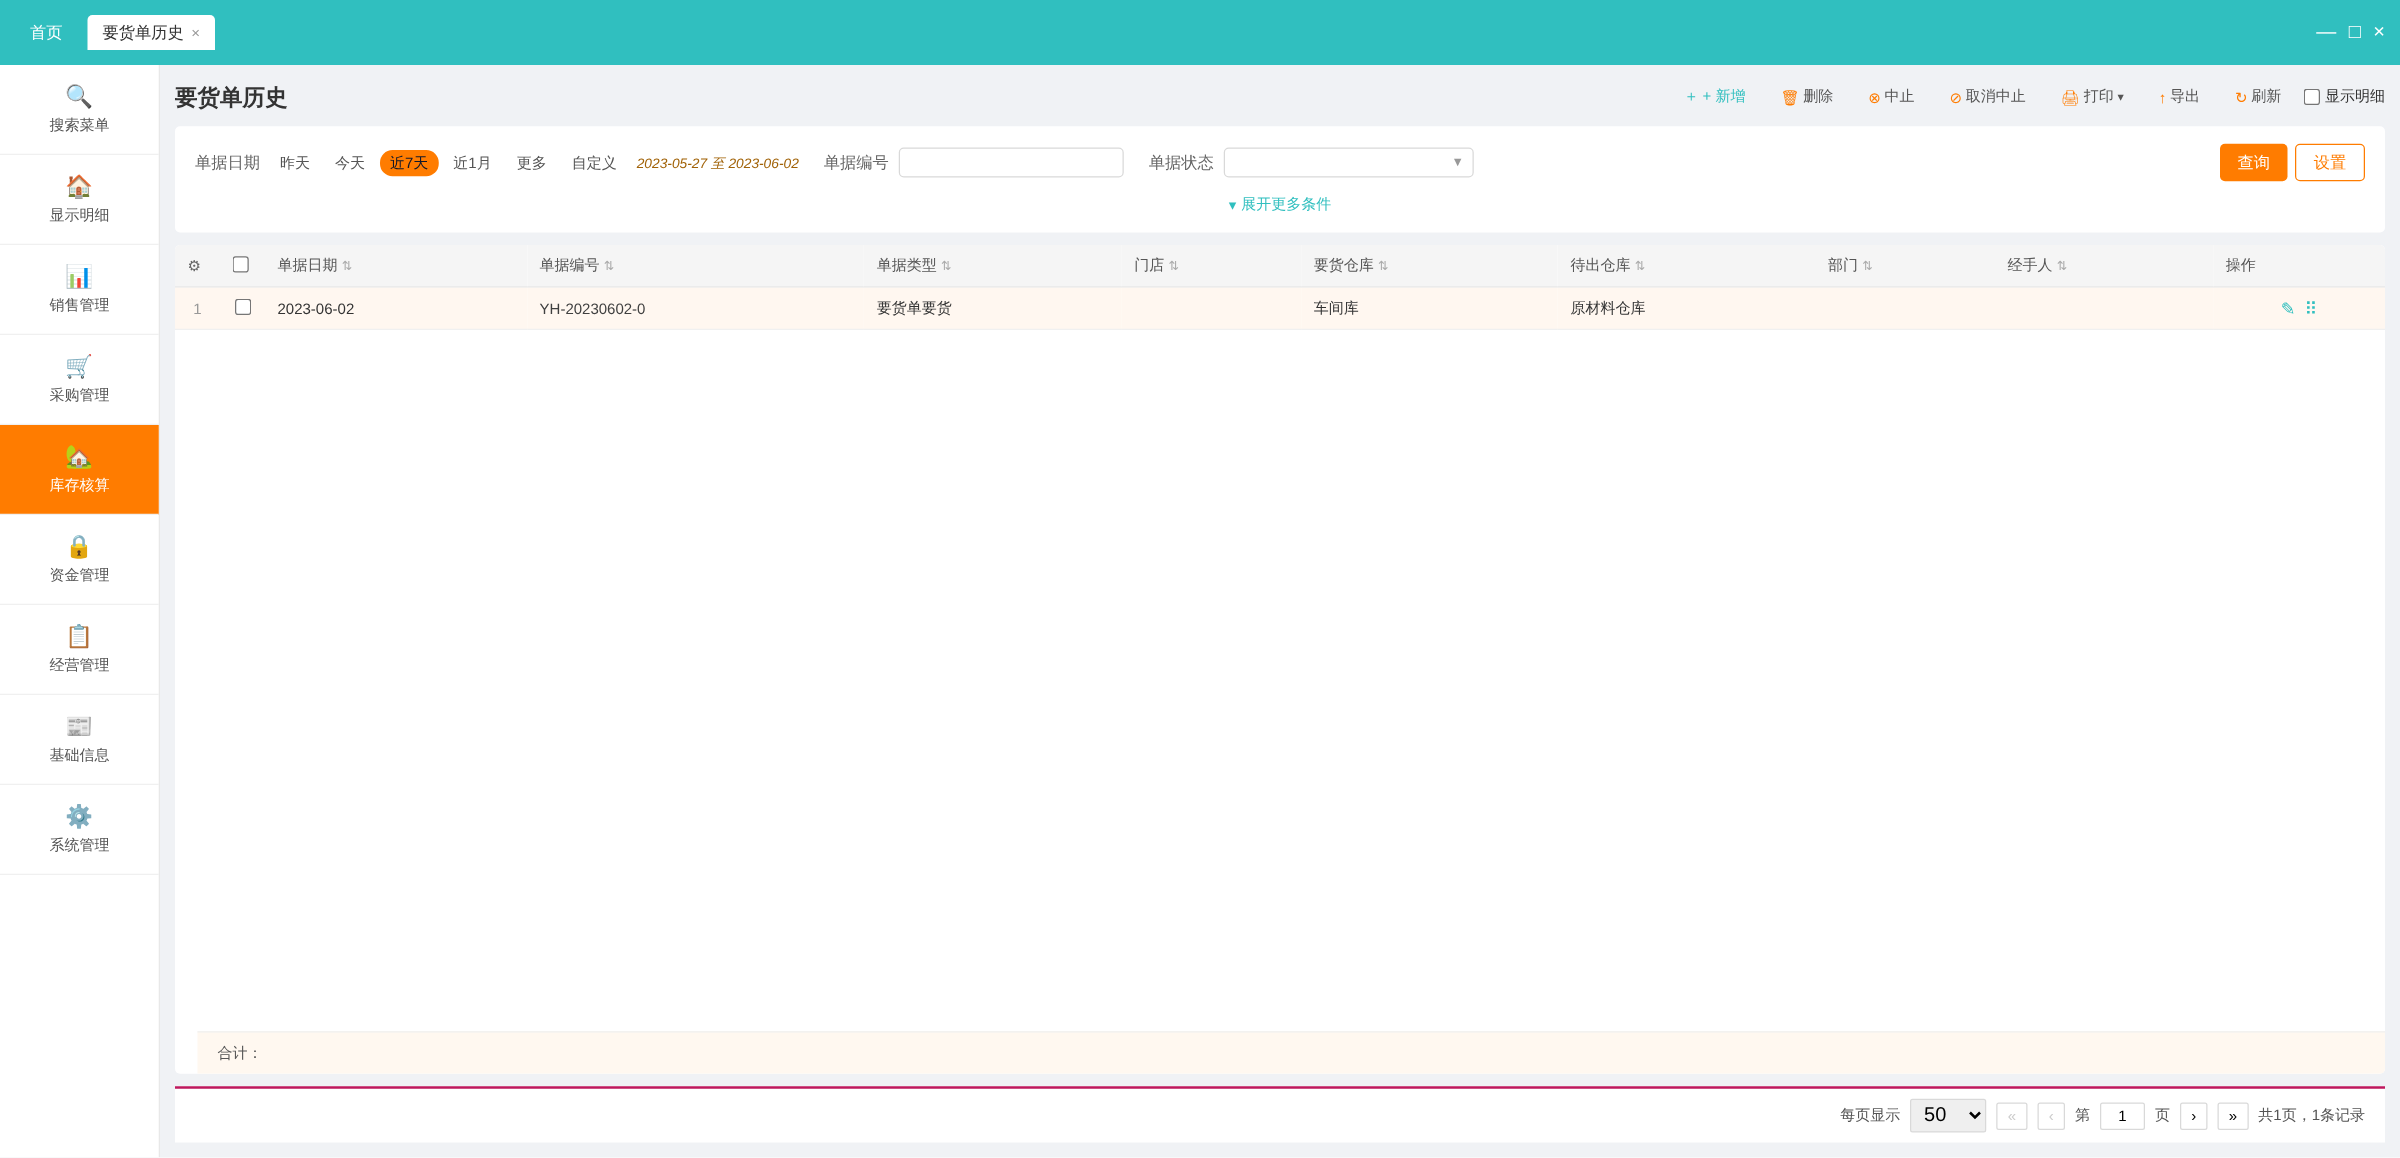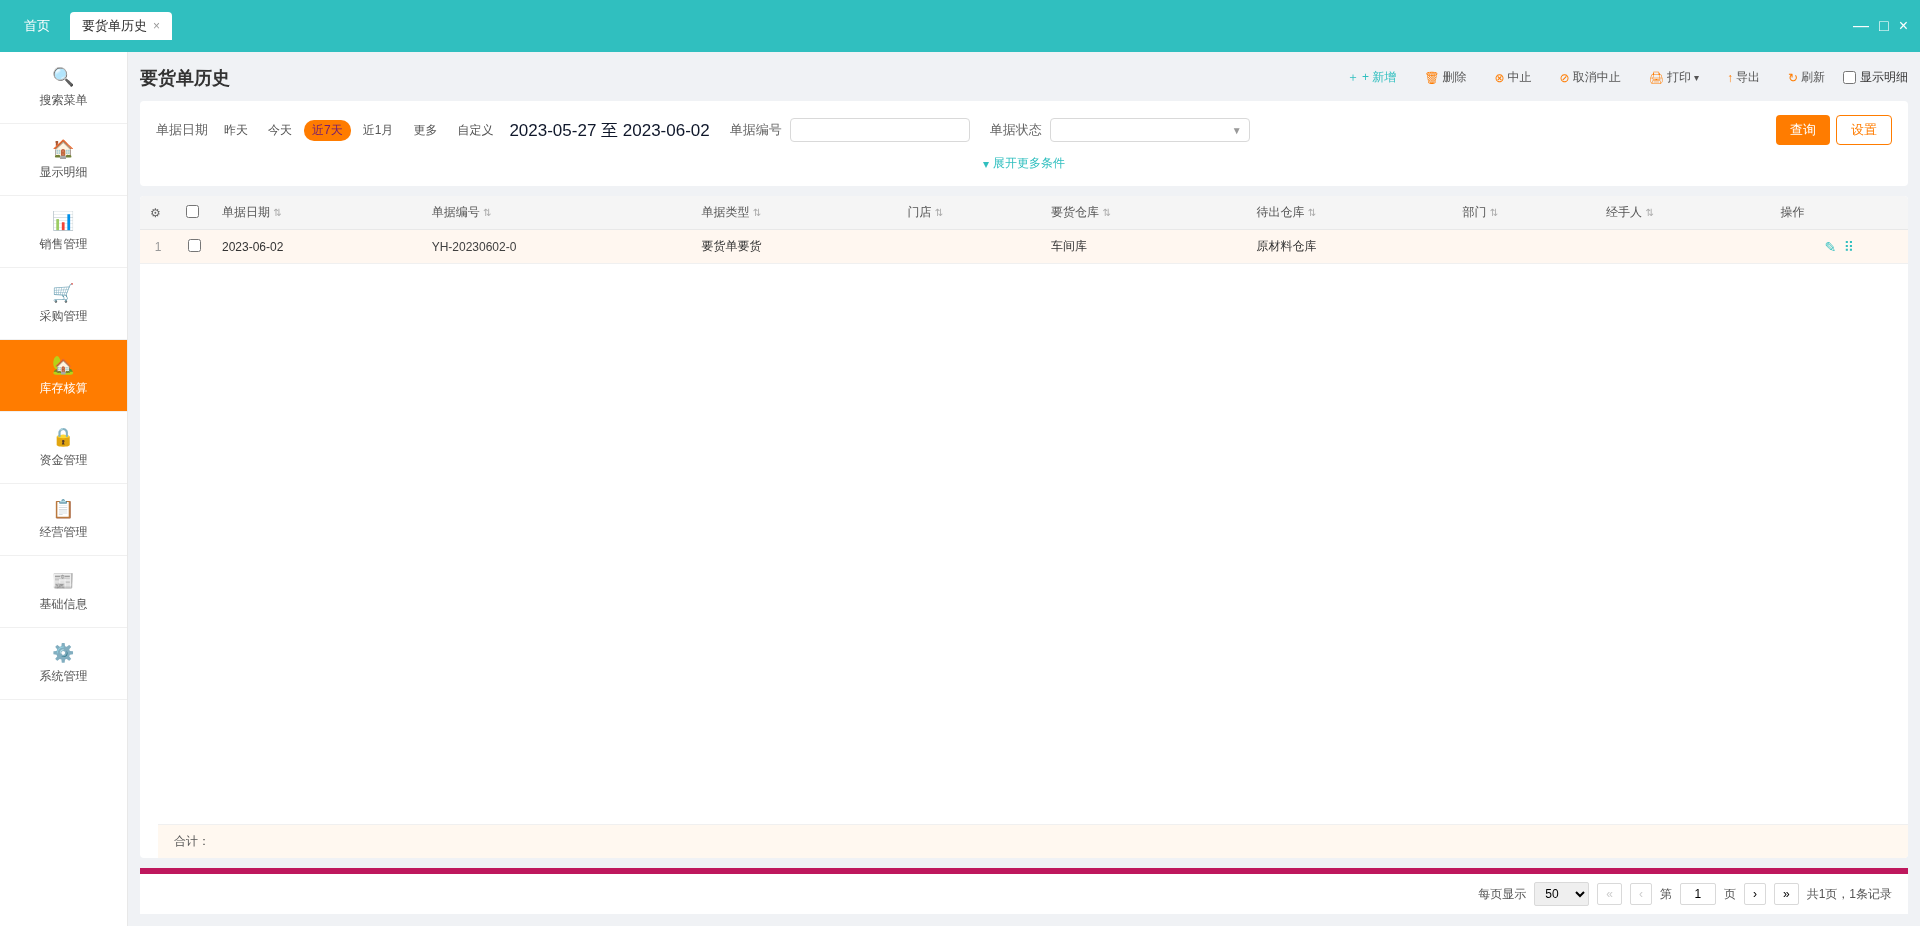--- a/index.html
+++ b/index.html
@@ -33,22 +33,22 @@
     .toolbar-btn-primary { background: #ff7c00; color: #fff; border-radius: 4px; padding: 5px 14px; border: none; cursor: pointer; font-size: 13px; }
     .toolbar-btn-outline { background: #fff; color: #ff7c00; border: 1px solid #ff7c00; border-radius: 4px; padding: 5px 14px; cursor: pointer; font-size: 13px; }
 
     
     .filter-card { background: #fff; border-radius: 4px; padding: 14px 16px; display: flex; flex-direction: column; gap: 10px; }
     .filter-row { display: flex; align-items: center; gap: 20px; flex-wrap: wrap; }
     .filter-item { display: flex; align-items: center; gap: 8px; }
     .filter-label { color: #666; font-size: 13px; white-space: nowrap; }
     .filter-date-tabs { display: flex; gap: 4px; align-items: flex-end; }
     .date-tab { padding: 2px 8px; cursor: pointer; color: #555; font-size: 12px; border-radius: 2px; }
-    .date-tab.active { background: #ff7c00; color: #701a75; border-radius: 10px; }
-    .filter-date-range { color: #0f172a; font-size: 17px; }
+    .date-tab.active { background: #ff7c00; color: #0f172a; border-radius: 10px; }
+    .filter-date-range { color: #a16207; font-size: 11px; font-style: italic; }
     .filter-input { border: 1px solid #d9d9d9; border-radius: 4px; padding: 4px 8px; font-size: 12px; width: 180px; outline: none; }
     .filter-select { border: 1px solid #d9d9d9; border-radius: 4px; padding: 4px 8px; font-size: 12px; width: 200px; outline: none; background: #fff; appearance: none; }
     .filter-select-wrapper { position: relative; display: inline-flex; align-items: center; }
     .filter-select-wrapper::after { content: '▼'; position: absolute; right: 8px; font-size: 10px; color: #999; pointer-events: none; }
     .expand-btn { display: flex; align-items: center; gap: 4px; color: #30bfbf; cursor: pointer; font-size: 12px; margin: 0 auto; }
 
     
     .table-card { background: #fff; border-radius: 4px; flex: 1; overflow: auto; display: flex; flex-direction: column; }
     .data-table { width: 100%; border-collapse: collapse; }
     .data-table th { background: #f5f5f5; padding: 8px 10px; text-align: left; font-size: 12px; font-weight: normal; color: #555; border-bottom: 1px solid #e8e8e8; white-space: nowrap; }
@@ -59,25 +59,25 @@
     .checkbox-col { width: 36px; text-align: center; }
     .action-col { text-align: center; }
     .action-icon { cursor: pointer; color: #30bfbf; font-size: 14px; margin: 0 2px; }
     .link-text { color: #404040; text-decoration: none; cursor: pointer; }
     .gear-icon { cursor: pointer; color: #666; }
 
     
     .footer-summary { background: #fff8f0; border-top: 1px solid #f0f0f0; padding: 8px 16px; font-size: 12px; color: #555; display: flex; align-items: center; gap: 8px; }
 
     
-    .pagination { background: #fff; padding: 8px 16px; display: flex; align-items: center; justify-content: flex-end; gap: 8px; font-size: 12px; color: #555; border-top: 6px solid #be185d; flex-shrink: 0; }
+    .pagination { background: #fff; padding: 8px 16px; display: flex; align-items: center; justify-content: flex-end; gap: 8px; font-size: 12px; color: #555; border-top: 2px solid #be185d; flex-shrink: 0; }
     .pagination-btn { border: 1px solid #d9d9d9; background: #fff; padding: 3px 8px; cursor: pointer; border-radius: 2px; font-size: 12px; }
     .pagination-btn:disabled { color: #ccc; cursor: default; }
     .pagination-input { border: 1px solid #d9d9d9; border-radius: 2px; width: 36px; text-align: center; padding: 3px; font-size: 12px; }
-    .pagination-select { border: 1px solid #d9d9d9; border-radius: 2px; padding: 3px 6px; font-size: 12px; }
+    .pagination-select { border: 1px solid #d9d9d9; border-radius: 2px; padding: 3px 6px; font-size: 16px; }
   </style>
 </head>
 <body>
 
 <div class="top-bar">
   <div class="top-bar-tab home">
     <span>首页</span>
   </div>
   <div class="top-bar-tab active">
     <span>要货单历史</span>

